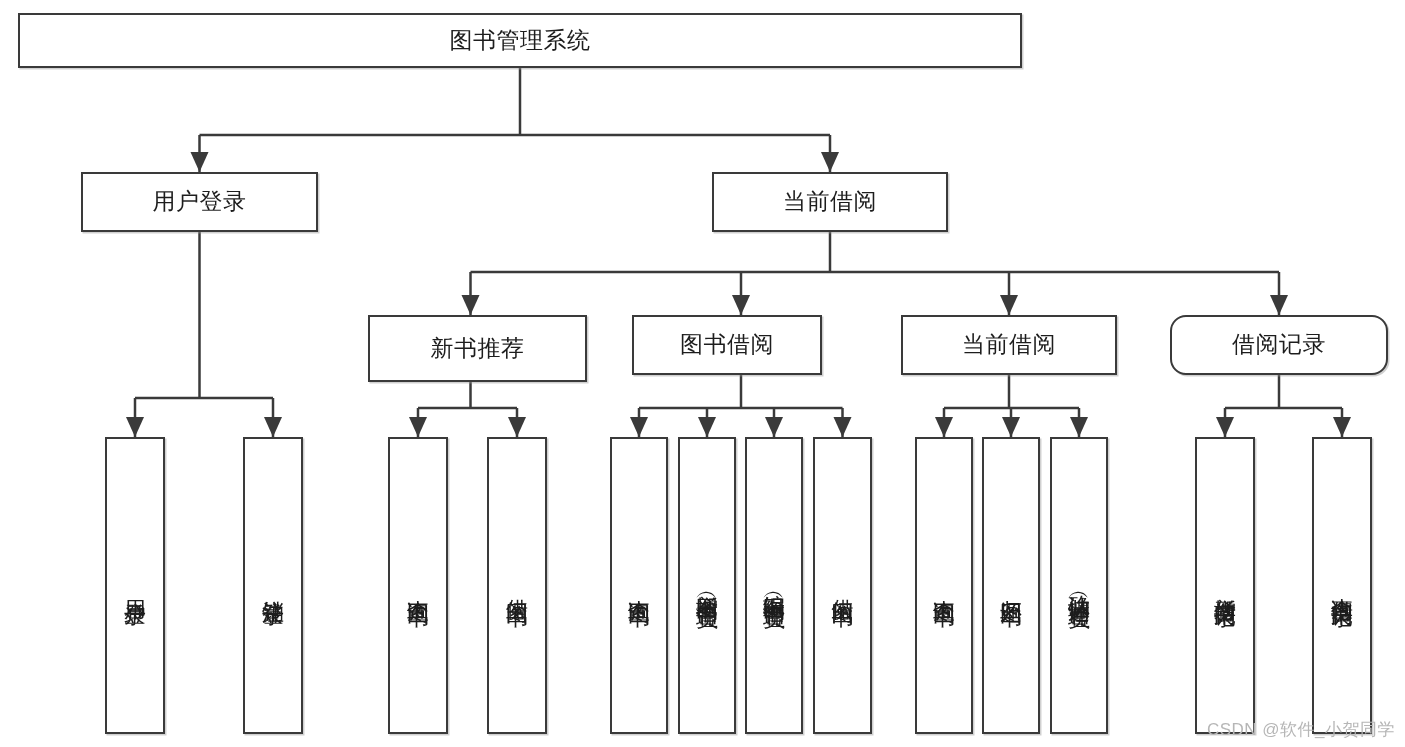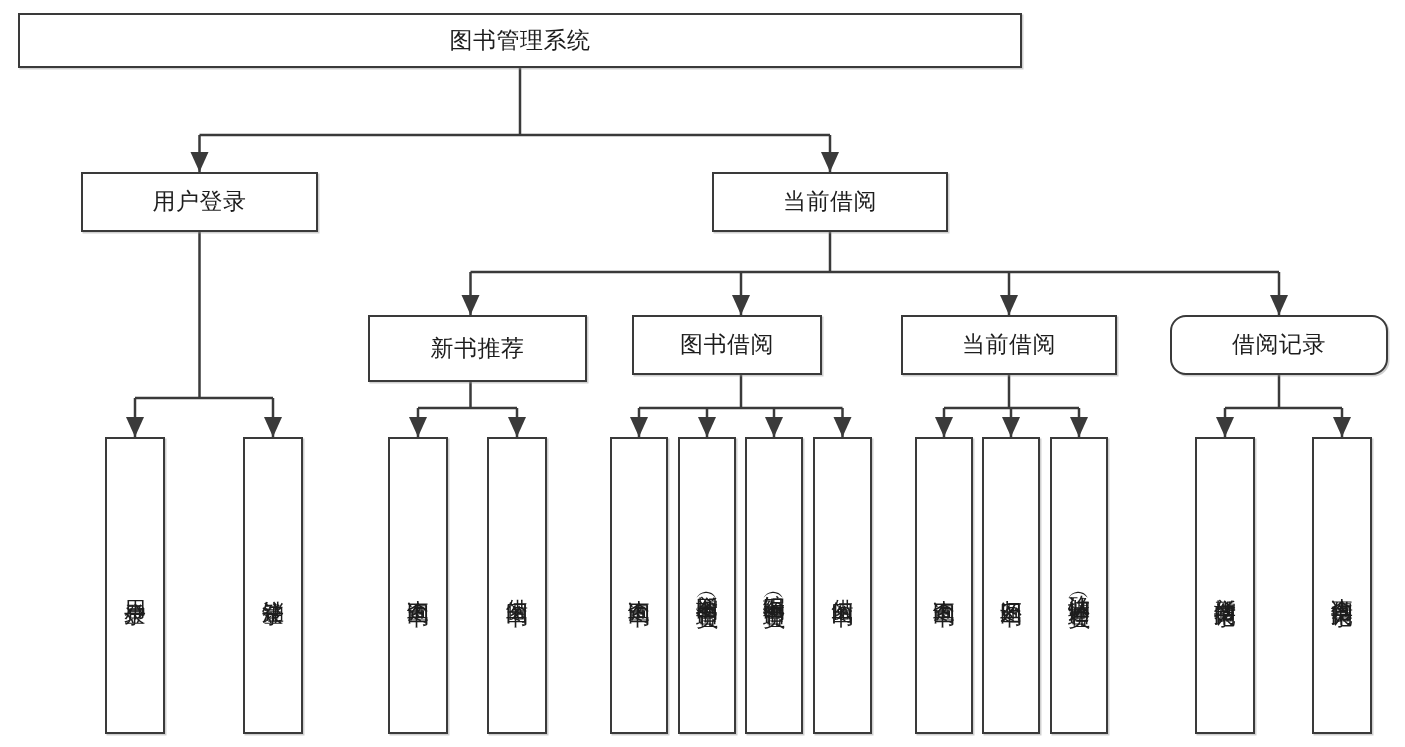--- a/index.html
+++ b/index.html
@@ -182,13 +182,14 @@
       <div class="node vertical" style="left: 1050px; top: 437px; width: 58px; height: 297px;">
         <span class="node-label">确认归还（管理员）</span>
       </div>
       <div class="node vertical" style="left: 1195px; top: 437px; width: 60px; height: 297px;">
         <span class="node-label">新增借阅记录</span>
       </div>
       <div class="node vertical" style="left: 1312px; top: 437px; width: 60px; height: 297px;">
         <span class="node-label">查询借阅记录</span>
       </div>
     </div>
+  <div id="watermark">CSDN @软件_小贺同学</div>
 </div>
 
 </body></html>

